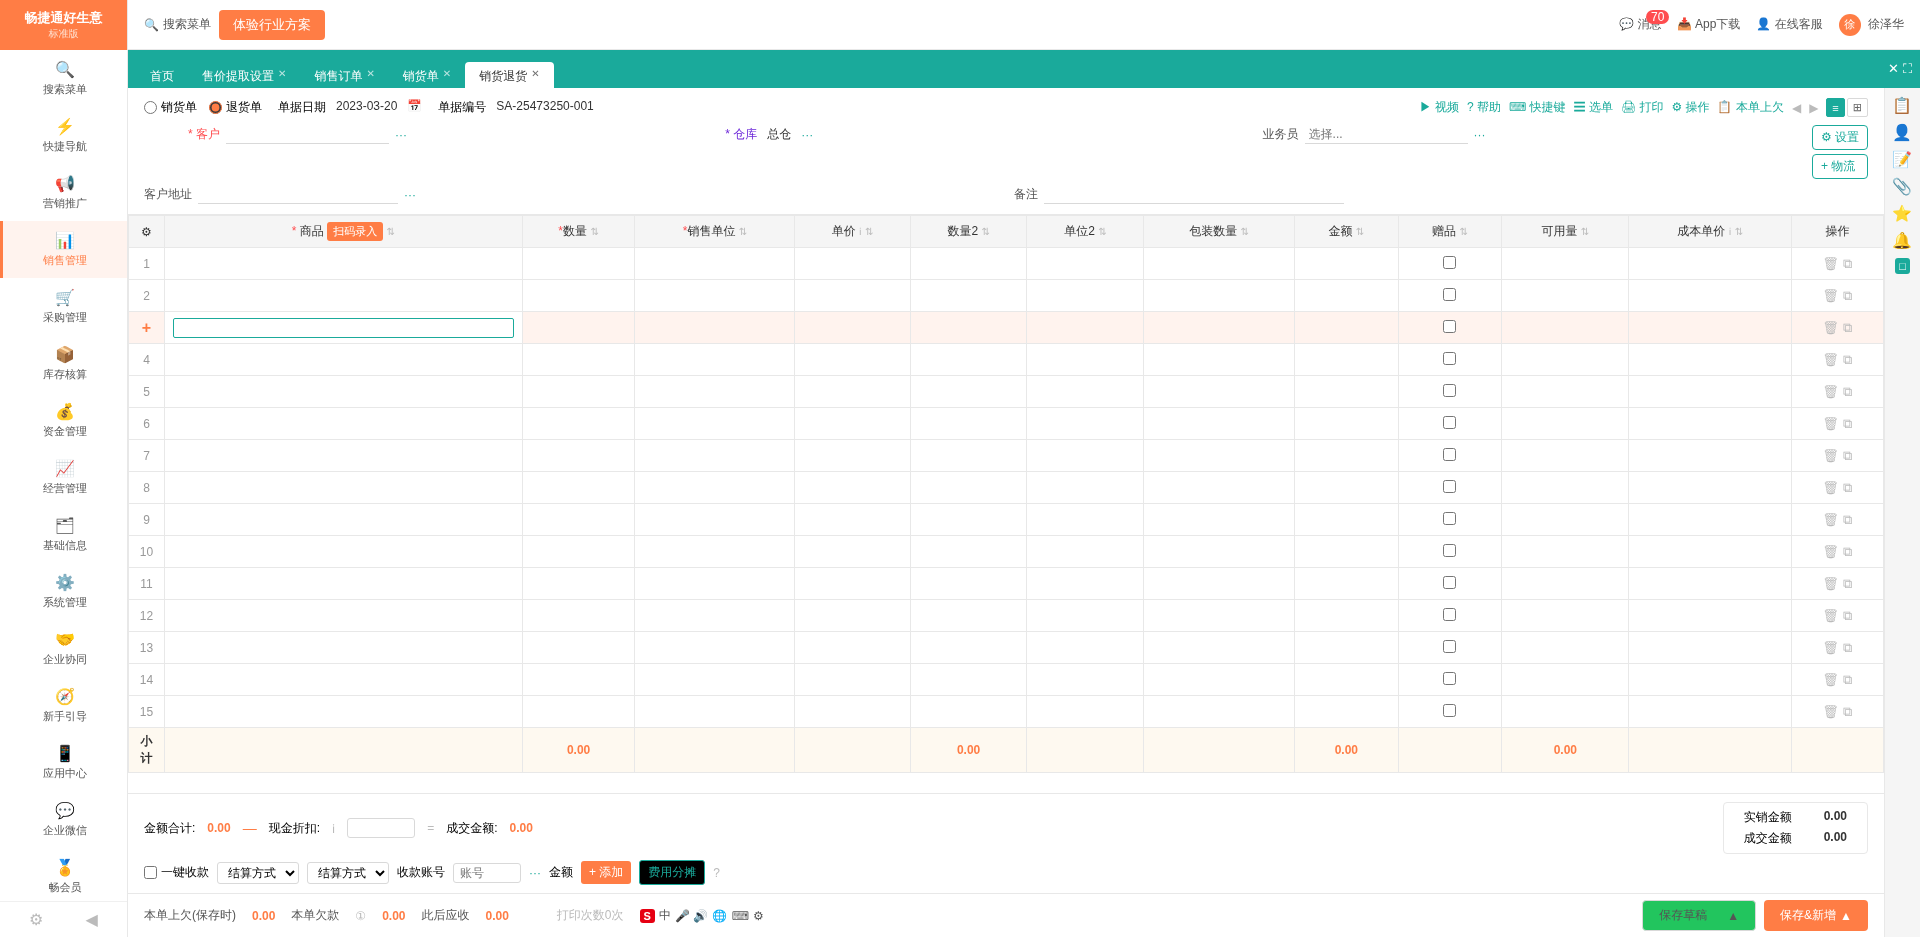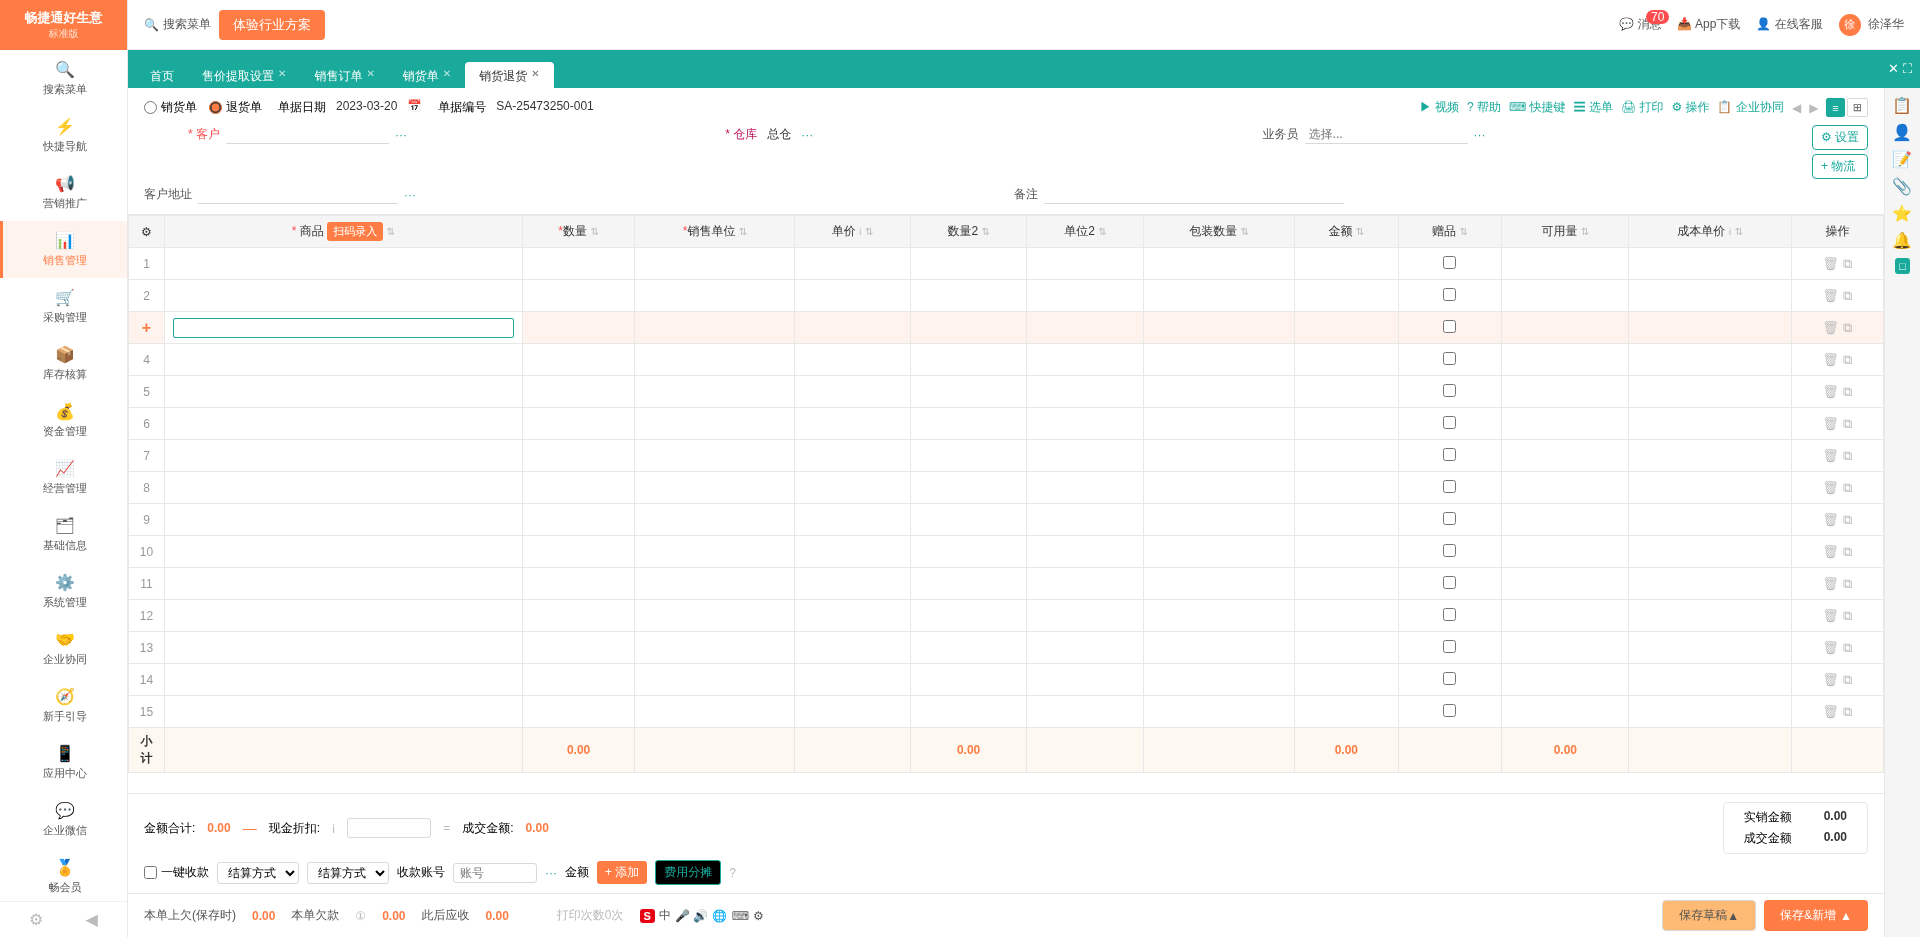--- a/index.html
+++ b/index.html
@@ -61,26 +61,26 @@
     .action-icons { display: flex; gap: 4px; justify-content: center; align-items: center; }
     .action-icon { cursor: pointer; color: #bbb; font-size: 13px; }
     .info-icon { color: #bbb; font-size: 10px; cursor: pointer; }
     .table-input { border: none; outline: none; width: 100%; text-align: center; background: transparent; }
 
     
     .bottom-area { background: #fff; border-top: 1px solid #e8e8e8; padding: 8px 16px; }
     .bottom-row1 { display: flex; align-items: center; gap: 12px; margin-bottom: 6px; }
     .minus-icon { color: #ff7d45; font-size: 14px; }
     .equals-icon { color: #bbb; }
-    .cash-input { border: 1px solid #d9d9d9; border-radius: 3px; padding: 2px 6px; width: 84px; }
+    .cash-input { border: 1px solid #d9d9d9; border-radius: 3px; padding: 2px 6px; width: 68px; }
 
     .footer-bar { background: #fff; border-top: 1px solid #e8e8e8; padding: 6px 16px; display: flex; align-items: center; justify-content: space-between; }
     .footer-info { display: flex; gap: 16px; align-items: center; color: #555; }
     .footer-btns { display: flex; gap: 8px; }
-    .btn-save-draft { background: #fdba74; border: 1px solid #d9d9d9; color: #555; border-radius: 4px; padding: 6px 16px; cursor: pointer; display: flex; align-items: center; gap: 0; }
+    .btn-save-draft { background: #22c55e; border: 1px solid #d9d9d9; color: #555; border-radius: 4px; padding: 6px 16px; cursor: pointer; display: flex; align-items: center; gap: 20px; }
     .btn-save-new { background: #ff7d45; color: #fff; border: none; border-radius: 4px; padding: 6px 16px; cursor: pointer; display: flex; align-items: center; gap: 4px; }
 
     .right-panel { width: 36px; background: #f5f5f5; border-left: 1px solid #e8e8e8; display: flex; flex-direction: column; align-items: center; padding: 8px 0; gap: 8px; }
     .right-panel-icon { font-size: 16px; color: #bbb; cursor: pointer; writing-mode: horizontal-tb; }
 
     .payment-row { display: flex; align-items: center; gap: 8px; flex-wrap: wrap; }
     .checkbox-label { display: flex; align-items: center; gap: 4px; cursor: pointer; }
     .select-box { border: 1px solid #d9d9d9; border-radius: 3px; padding: 2px 6px; background: #fff; }
     .add-btn { background: #ff7d45; color: #fff; border: none; border-radius: 3px; padding: 3px 8px; cursor: pointer; font-size: 12px; }
     .split-btn { background: #000000; border: 1px solid #1aaa9b; color: #1aaa9b; border-radius: 3px; padding: 3px 8px; cursor: pointer; font-size: 12px; }
@@ -250,39 +250,39 @@
             <span>单据编号</span>
             <span style="color:#333;margin-left:4px;">SA-25473250-001</span>
           </div>
           <div style="margin-left:auto;display:flex;gap:8px;align-items:center;">
             <span style="color:#1aaa9b;cursor:pointer;display:flex;align-items:center;gap:2px;">▶ 视频</span>
             <span style="color:#1aaa9b;cursor:pointer;display:flex;align-items:center;gap:2px;">? 帮助</span>
             <span style="color:#1aaa9b;cursor:pointer;">⌨ 快捷键</span>
             <span style="color:#1aaa9b;cursor:pointer;">☰ 选单</span>
             <span style="color:#1aaa9b;cursor:pointer;">🖨 打印</span>
             <span style="color:#1aaa9b;cursor:pointer;">⚙ 操作</span>
-            <span style="color:#1aaa9b;cursor:pointer;">📋 企业协同</span>
+            <span style="color:#1aaa9b;cursor:pointer;">📋 本单上欠</span>
             <span style="color:#bbb;cursor:pointer;">◀</span>
             <span style="color:#bbb;cursor:pointer;">▶</span>
             <div class="img-toolbar">
               <button class="img-tb-btn active">≡</button>
               <button class="img-tb-btn">⊞</button>
             </div>
           </div>
         </div>
 
         <div style="display:flex;gap:28px;align-items:flex-start;margin-bottom:6px;margin-left:44px;">
           <div style="display:flex;flex:1;gap:16px;align-items:center;">
             <div class="field-group">
               <label style="color:#ff4d4f;">* 客户</label>
               <input class="field-input" style="min-width: 140px;" placeholder="">
               <span class="dots">···</span>
             </div>
             <div class="field-group">
-              <label style="color:#be185d;">* 仓库</label>
+              <label style="color:#6d28d9;">* 仓库</label>
               <span style="color:#333;margin:0 4px;">总仓</span>
               <span class="dots">···</span>
             </div>
             <div class="field-group">
               <label style="color:#555;">业务员</label>
               <input class="field-input" placeholder="选择..." style="min-width: 120px;">
               <span class="dots">···</span>
             </div>
           </div>
           <div class="side-btns">

